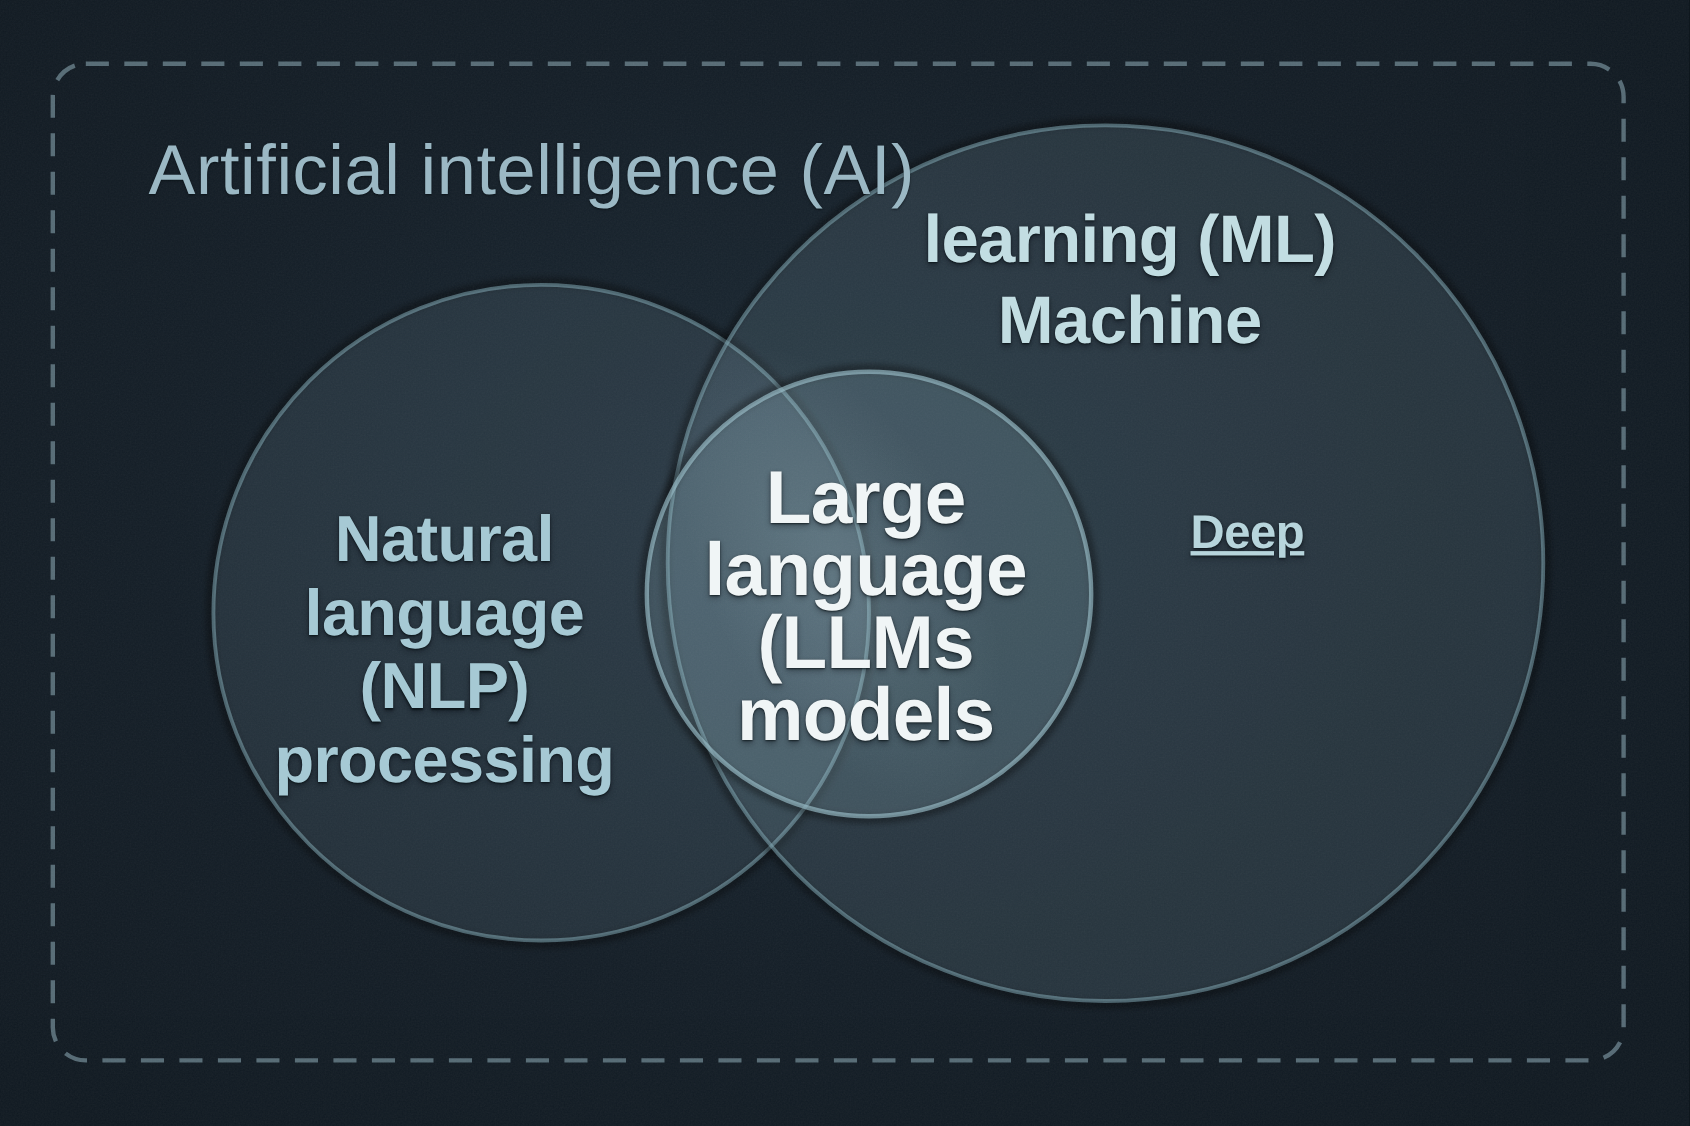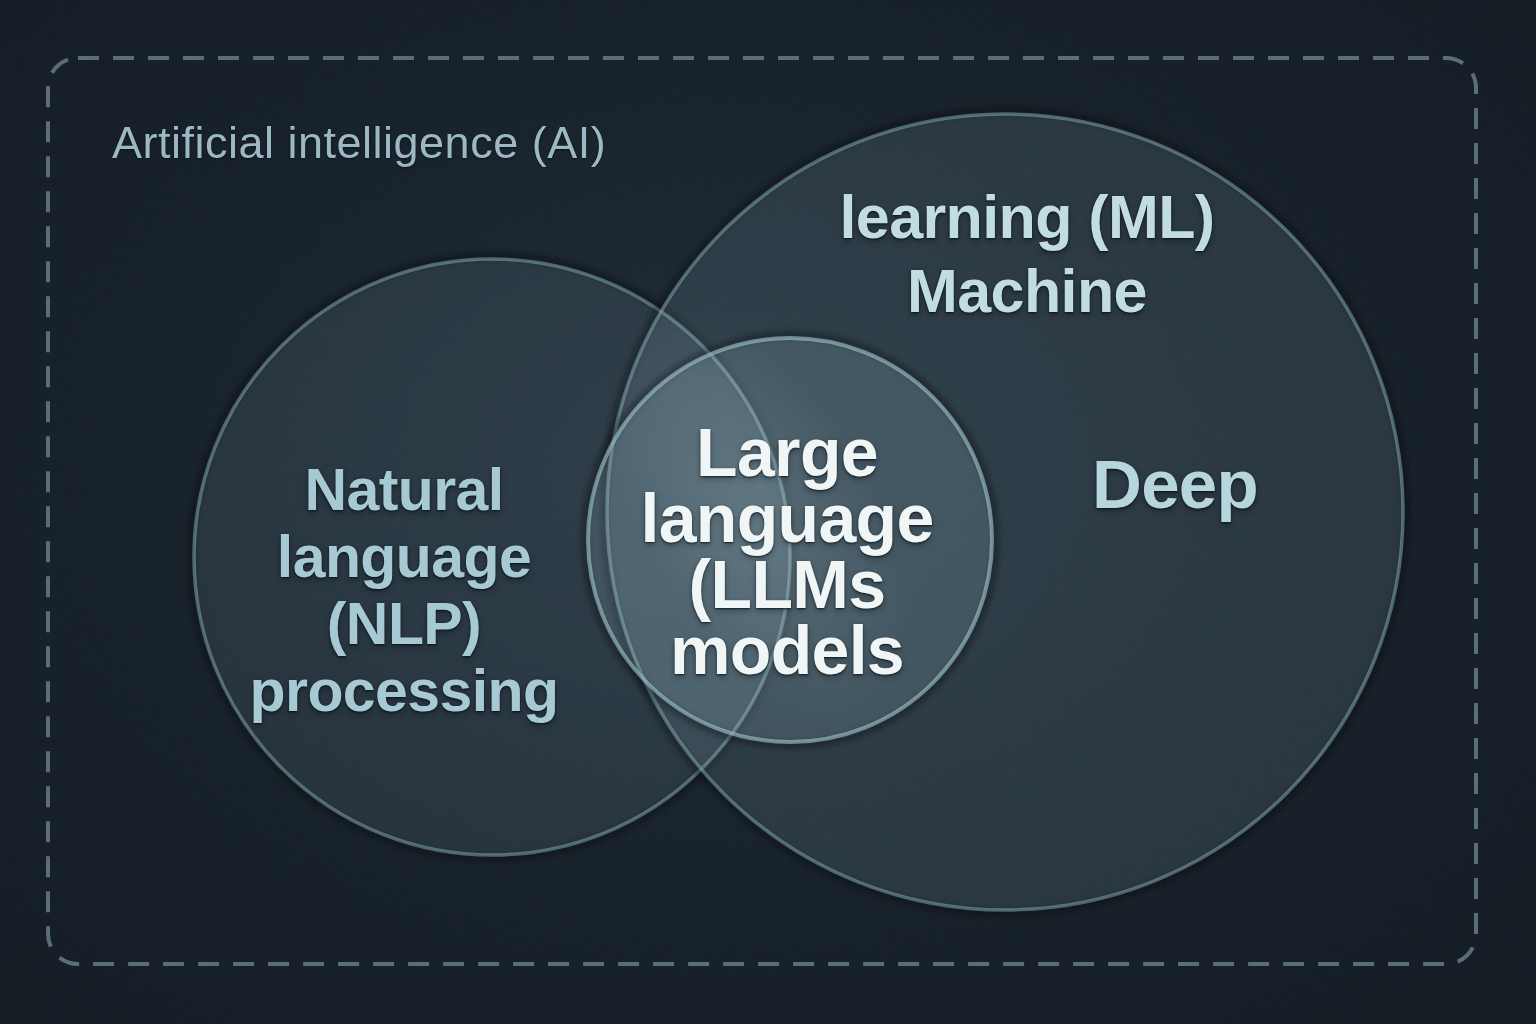--- a/index.html
+++ b/index.html
@@ -48,34 +48,34 @@
     transform:translateX(-50%);
     text-align:center;
     font-weight:bold;
     letter-spacing:-0.01em;
     white-space:nowrap;
     text-shadow:0 1px 2px rgba(2,8,12,.7), 0 3px 6px rgba(2,8,12,.3);
   }
   .label span{display:block;}
 
   .ai-label{
-    left:112px;top:117px;
+    left:135px;top:117px;
     transform:none;
     text-align:left;
-    font-size:45px;
+    font-size:64px;
     font-weight:300;
     letter-spacing:.5px;
     color:var(--aiLabelColor);
     text-shadow:0 1px 2px rgba(2,8,12,.6);
     white-space:nowrap;
   }
   .ml-label{ left:1027px;top:180px;font-size:61px;line-height:74px;color:var(--mlLabelColor);}
   .nlp-label{left:404px; top:409px;font-size:59px;line-height:67px;color:var(--nlpLabelColor);margin-top:48px;}
   .llm-label{left:787px; top:419px;font-size:68px;line-height:66px;color:var(--llmLabelColor);}
-  .dl-label{ left:1175px;top:450px;font-size:69px;line-height:69px;color:var(--dlLabelColor);}
+  .dl-label{ left:1134px;top:450px;font-size:43px;line-height:69px;color:var(--dlLabelColor);text-decoration:underline;}
 </style>
 </head>
 <body>
 
 <div class="stage">
 
   <svg class="venn-svg" viewBox="0 0 1536 1024">
     <defs>
       <filter id="soft" x="-20%" y="-20%" width="140%" height="140%">
         <feGaussianBlur stdDeviation="3"></feGaussianBlur>

